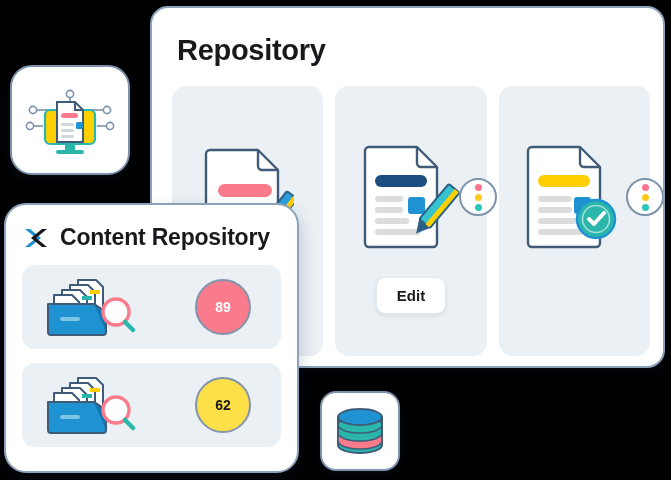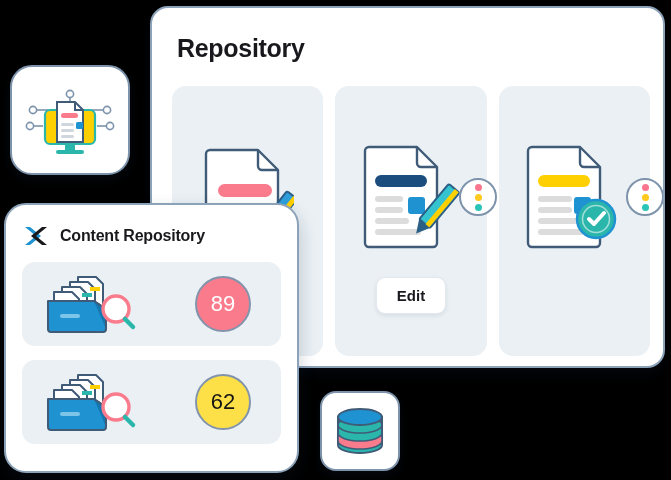--- a/index.html
+++ b/index.html
@@ -9,21 +9,21 @@
   .stage{position:absolute;inset:0;width:671px;height:480px;}
 
   
   .panel{
     position:absolute;left:150px;top:6px;width:515px;height:362px;
     background:#ffffff;border:2px solid #8ba2b8;border-radius:18px;
     box-sizing:border-box;box-shadow:0 6px 14px rgba(20,40,70,.18);
     overflow:hidden;
   }
   .panel-title{
-    position:absolute;left:25px;top:26px;font-size:25px;font-weight:bold;
+    position:absolute;left:25px;top:26px;font-size:29px;font-weight:bold;
     color:#19191d;letter-spacing:-.3px;
   }
   .cols{position:absolute;left:20px;top:78px;width:478px;height:270px;
         display:flex;gap:12px;}
   .col{flex:1;background:#eaf0f4;border-radius:14px;position:relative;}
 
   .doc-wrap{position:absolute;left:0;right:0;top:50px;height:120px;
             display:flex;align-items:center;justify-content:center;}
   .btn-wrap{position:absolute;left:0;right:0;bottom:42px;
             display:flex;align-items:center;justify-content:center;}
@@ -61,30 +61,30 @@
   }
 
   
   .overlay{
     position:absolute;left:4px;top:203px;width:295px;height:270px;
     background:#fff;border:2.5px solid #8ba2b8;border-radius:22px;
     box-sizing:border-box;box-shadow:0 8px 18px rgba(20,40,70,.22);
     z-index:10;overflow:hidden;
   }
   .ov-head{display:flex;align-items:center;gap:11px;margin:19px 0 0 17px;}
-  .ov-title{font-size:16px;font-weight:bold;color:#19191d;letter-spacing:-.2px;}
+  .ov-title{font-size:23px;font-weight:bold;color:#19191d;letter-spacing:-.2px;}
   .ov-row{
     margin:14px 16px 0 16px;height:84px;background:#eaf0f4;border-radius:13px;
     display:flex;align-items:center;justify-content:space-between;
     padding:0 30px 0 22px;box-sizing:border-box;
   }
   .badge{
     width:56px;height:56px;border-radius:50%;border:2.5px solid #8294ab;
     box-sizing:border-box;display:flex;align-items:center;justify-content:center;
-    font-size:22px;font-weight:normal;
+    font-size:14px;font-weight:bold;
   }
 </style>
 </head>
 <body>
 
 <div class="stage">
 
   <div class="panel">
 
     <div class="panel-title">Repository</div>

